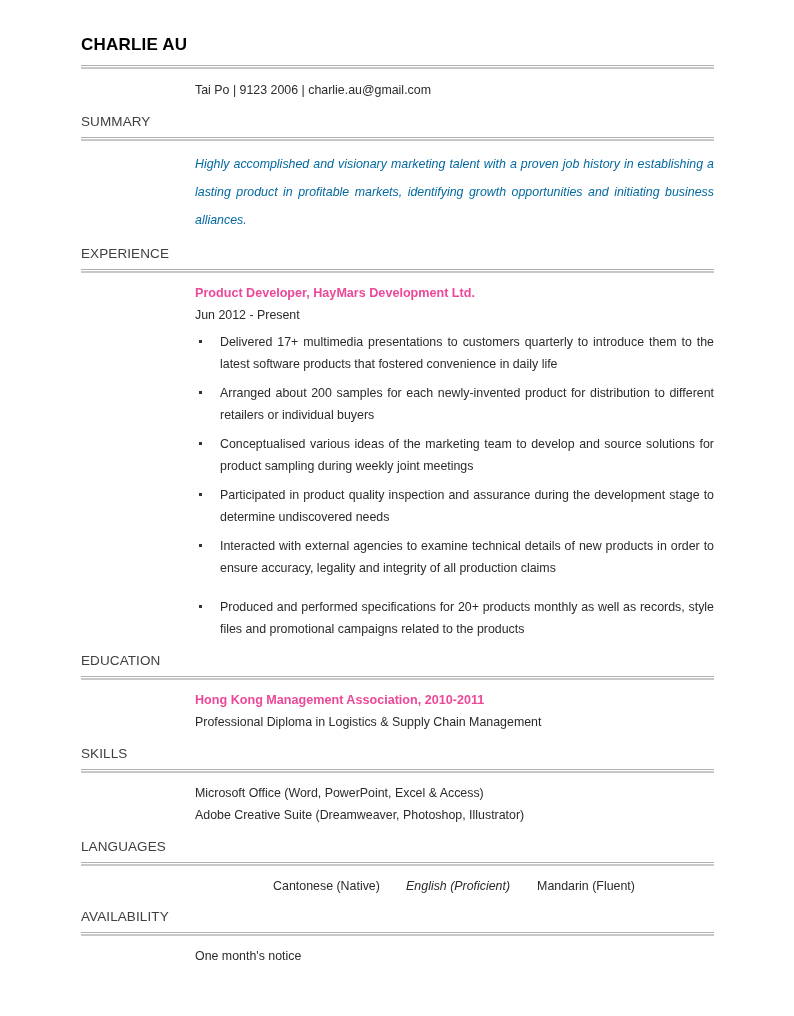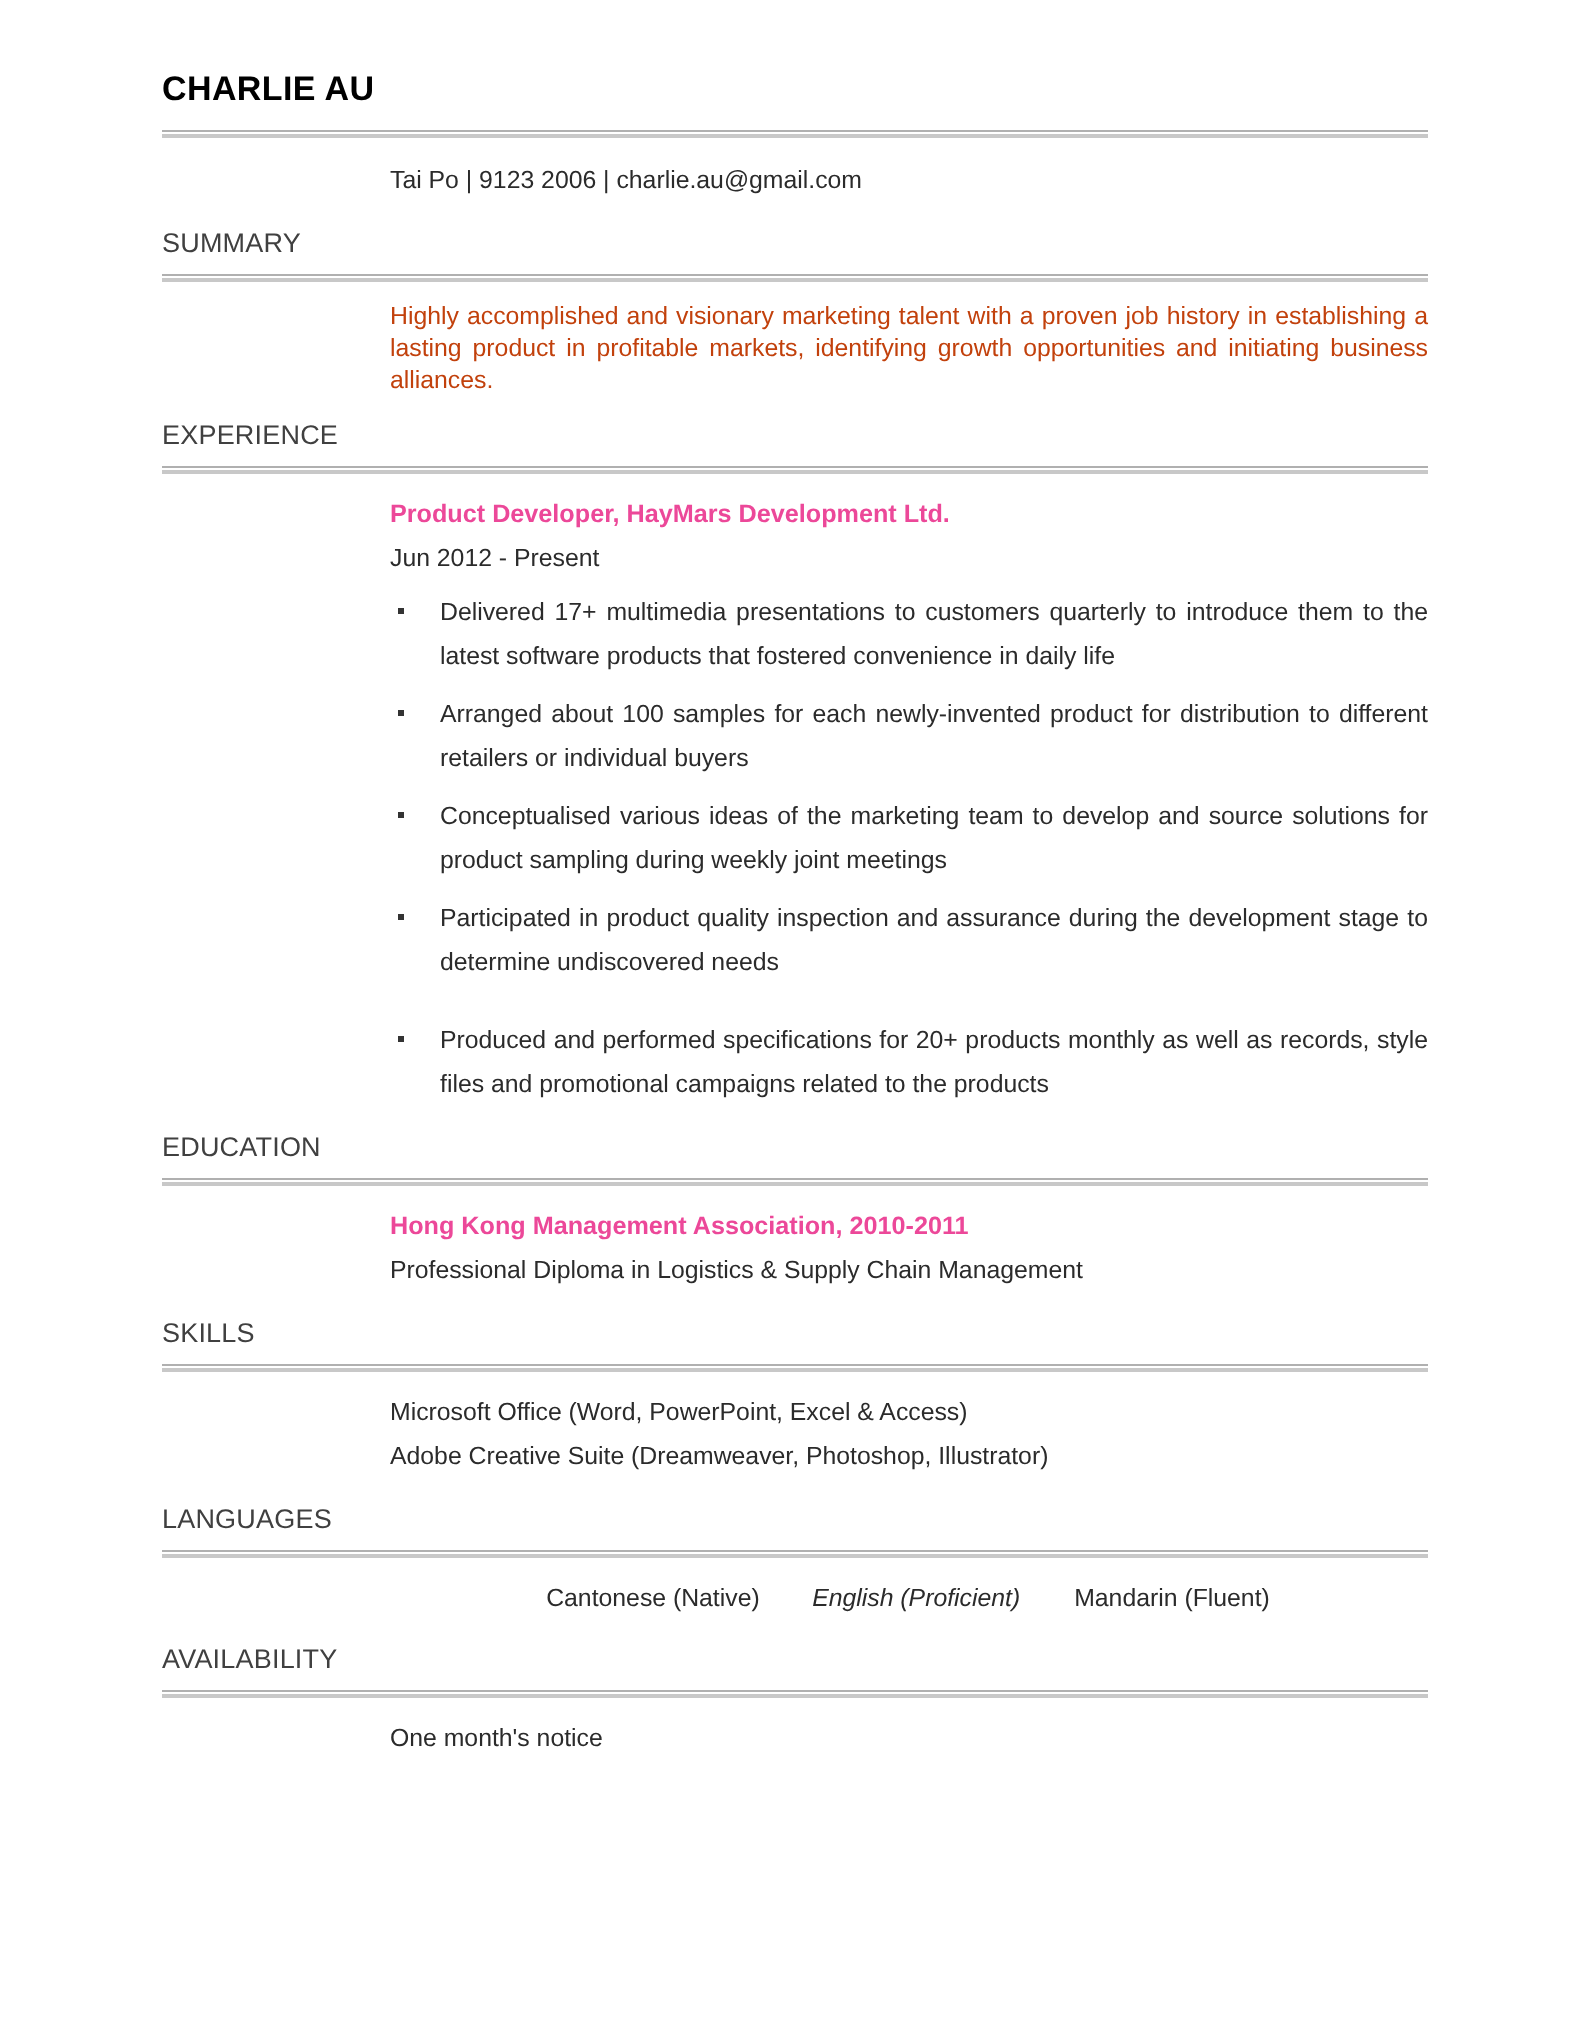--- a/index.html
+++ b/index.html
@@ -69,25 +69,26 @@
     color: #2b2b2b;
     margin: 0;
   }
   .line.bold {
     font-weight: bold;
     color: #ec4899;
     font-size: 12.6px;
   }
   .para {
     font-size: 12.4px;
-    line-height: 16px;
-    color: #c2410c;
+    line-height: 28px;
+    color: #0369a1;
     margin: 0;
     text-align: justify;
     width: 519px;
+    font-style: italic;
   }
 
   
   .bullets {
     list-style: none;
     margin: 4px 0 0 0;
     padding: 0;
     width: 519px;
   }
   .bullets li {
@@ -150,29 +151,33 @@
   <div class="content">
     <div class="line bold">Product Developer, HayMars Development Ltd.</div>
     <div class="line">Jun 2012 - Present</div>
     <ul class="bullets">
       <li>
         <span class="bullet-dot"></span>
         <span>Delivered 17+ multimedia presentations to customers quarterly to introduce them to the latest software products that fostered convenience in daily life</span>
       </li>
       <li>
         <span class="bullet-dot"></span>
-        <span>Arranged about 100 samples for each newly-invented product for distribution to different retailers or individual buyers</span>
+        <span>Arranged about 200 samples for each newly-invented product for distribution to different retailers or individual buyers</span>
       </li>
       <li>
         <span class="bullet-dot"></span>
         <span>Conceptualised various ideas of the marketing team to develop and source solutions for product sampling during weekly joint meetings</span>
       </li>
       <li>
         <span class="bullet-dot"></span>
         <span>Participated in product quality inspection and assurance during the development stage to determine undiscovered needs</span>
+      </li>
+      <li>
+        <span class="bullet-dot"></span>
+        <span>Interacted with external agencies to examine technical details of new products in order to ensure accuracy, legality and integrity of all production claims</span>
       </li>
       <li>
         <span class="bullet-dot"></span>
         <span>Produced and performed specifications for 20+ products monthly as well as records, style files and promotional campaigns related to the products</span>
       </li>
     </ul>
   </div>
 
   <div class="gap-sm"></div>
   <div class="section-label">EDUCATION</div>

